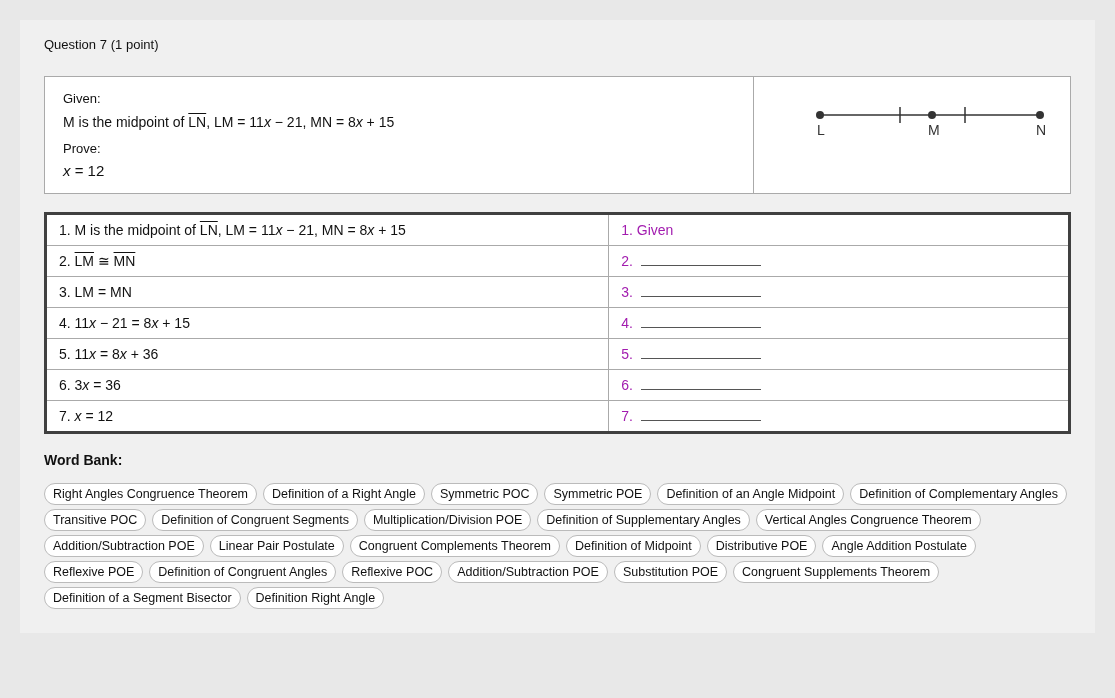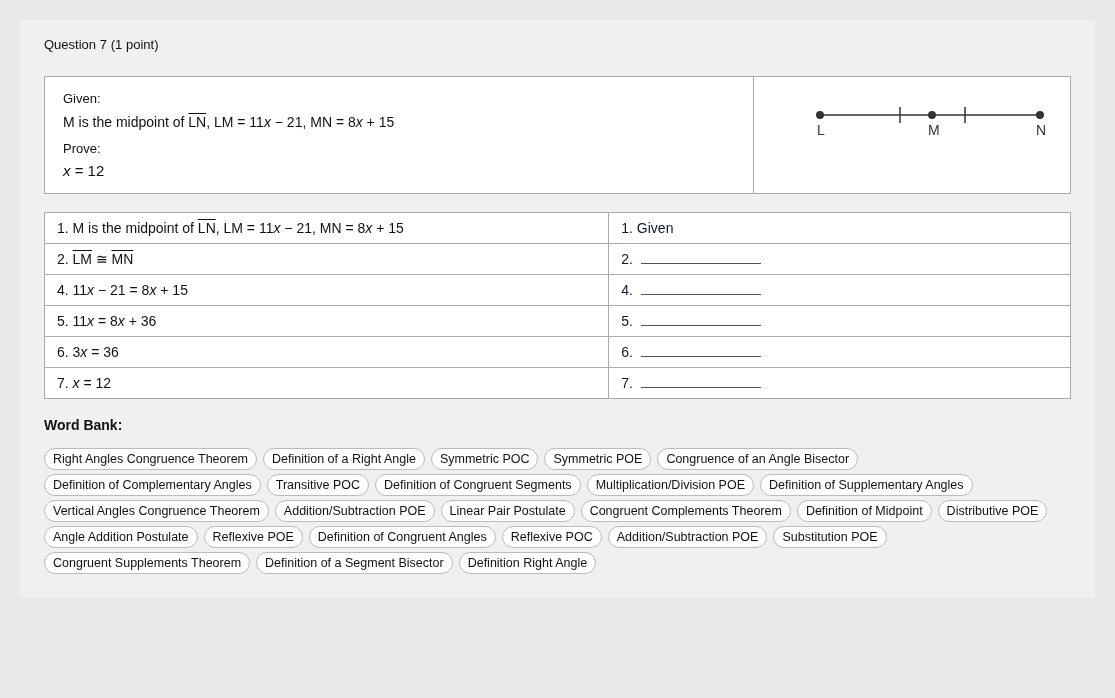--- a/index.html
+++ b/index.html
@@ -62,34 +62,34 @@
       padding: 14px;
     }
     .diagram {
       width: 240px;
       margin-top: -20px;
     }
     .proof-table {
       width: 100%;
       border-collapse: collapse;
       background: #fff;
-      border: 1px solid #404040;
+      border: 3px solid #404040;
       margin-bottom: 18px;
     }
     .proof-table td {
       border: 1px solid #aaa;
       padding: 7px 12px;
       font-size: 14px;
     }
     .proof-table td:first-child {
       width: 55%;
     }
     .proof-table td:last-child {
       width: 45%;
-      color: #0f172a;
+      color: #a21caf;
     }
     .underline-blank {
       display: inline-block;
       width: 120px;
       border-bottom: 1px solid #555;
       margin-left: 4px;
     }
     .word-bank-section {
       margin-top: 4px;
     }
@@ -164,20 +164,24 @@
         <td>1. Given</td>
       </tr>
 
       <tr>
         <td>
           2. <span class="overline">LM</span> ≅ <span class="overline">MN</span>
         </td>
         <td>2. <span class="underline-blank"></span></td>
       </tr>
 
+      <tr>
+        <td>3. LM = MN</td>
+        <td>3. <span class="underline-blank"></span></td>
+      </tr>
 
       <tr>
         <td>4. 11<span class="math">x</span> − 21 = 8<span class="math">x</span> + 15</td>
         <td>4. <span class="underline-blank"></span></td>
       </tr>
 
       <tr>
         <td>5. 11<span class="math">x</span> = 8<span class="math">x</span> + 36</td>
         <td>5. <span class="underline-blank"></span></td>
       </tr>
@@ -194,21 +198,21 @@
     </tbody>
   </table>
 
   <div class="word-bank-section">
     <div class="word-bank-title">Word Bank:</div>
     <div class="word-bank-grid" id="chip-container">
     <div class="word-chip">Right Angles Congruence Theorem</div>
         <div class="word-chip">Definition of a Right Angle</div>
         <div class="word-chip">Symmetric POC</div>
         <div class="word-chip">Symmetric POE</div>
-        <div class="word-chip">Congruence of an Angle Bisector</div>
+        <div class="word-chip">Definition of an Angle Midpoint</div>
         <div class="word-chip">Definition of Complementary Angles</div>
         <div class="word-chip">Transitive POC</div>
         <div class="word-chip">Definition of Congruent Segments</div>
         <div class="word-chip">Multiplication/Division POE</div>
         <div class="word-chip">Definition of Supplementary Angles</div>
         <div class="word-chip">Vertical Angles Congruence Theorem</div>
         <div class="word-chip">Addition/Subtraction POE</div>
         <div class="word-chip">Linear Pair Postulate</div>
         <div class="word-chip">Congruent Complements Theorem</div>
         <div class="word-chip">Definition of Midpoint</div>

